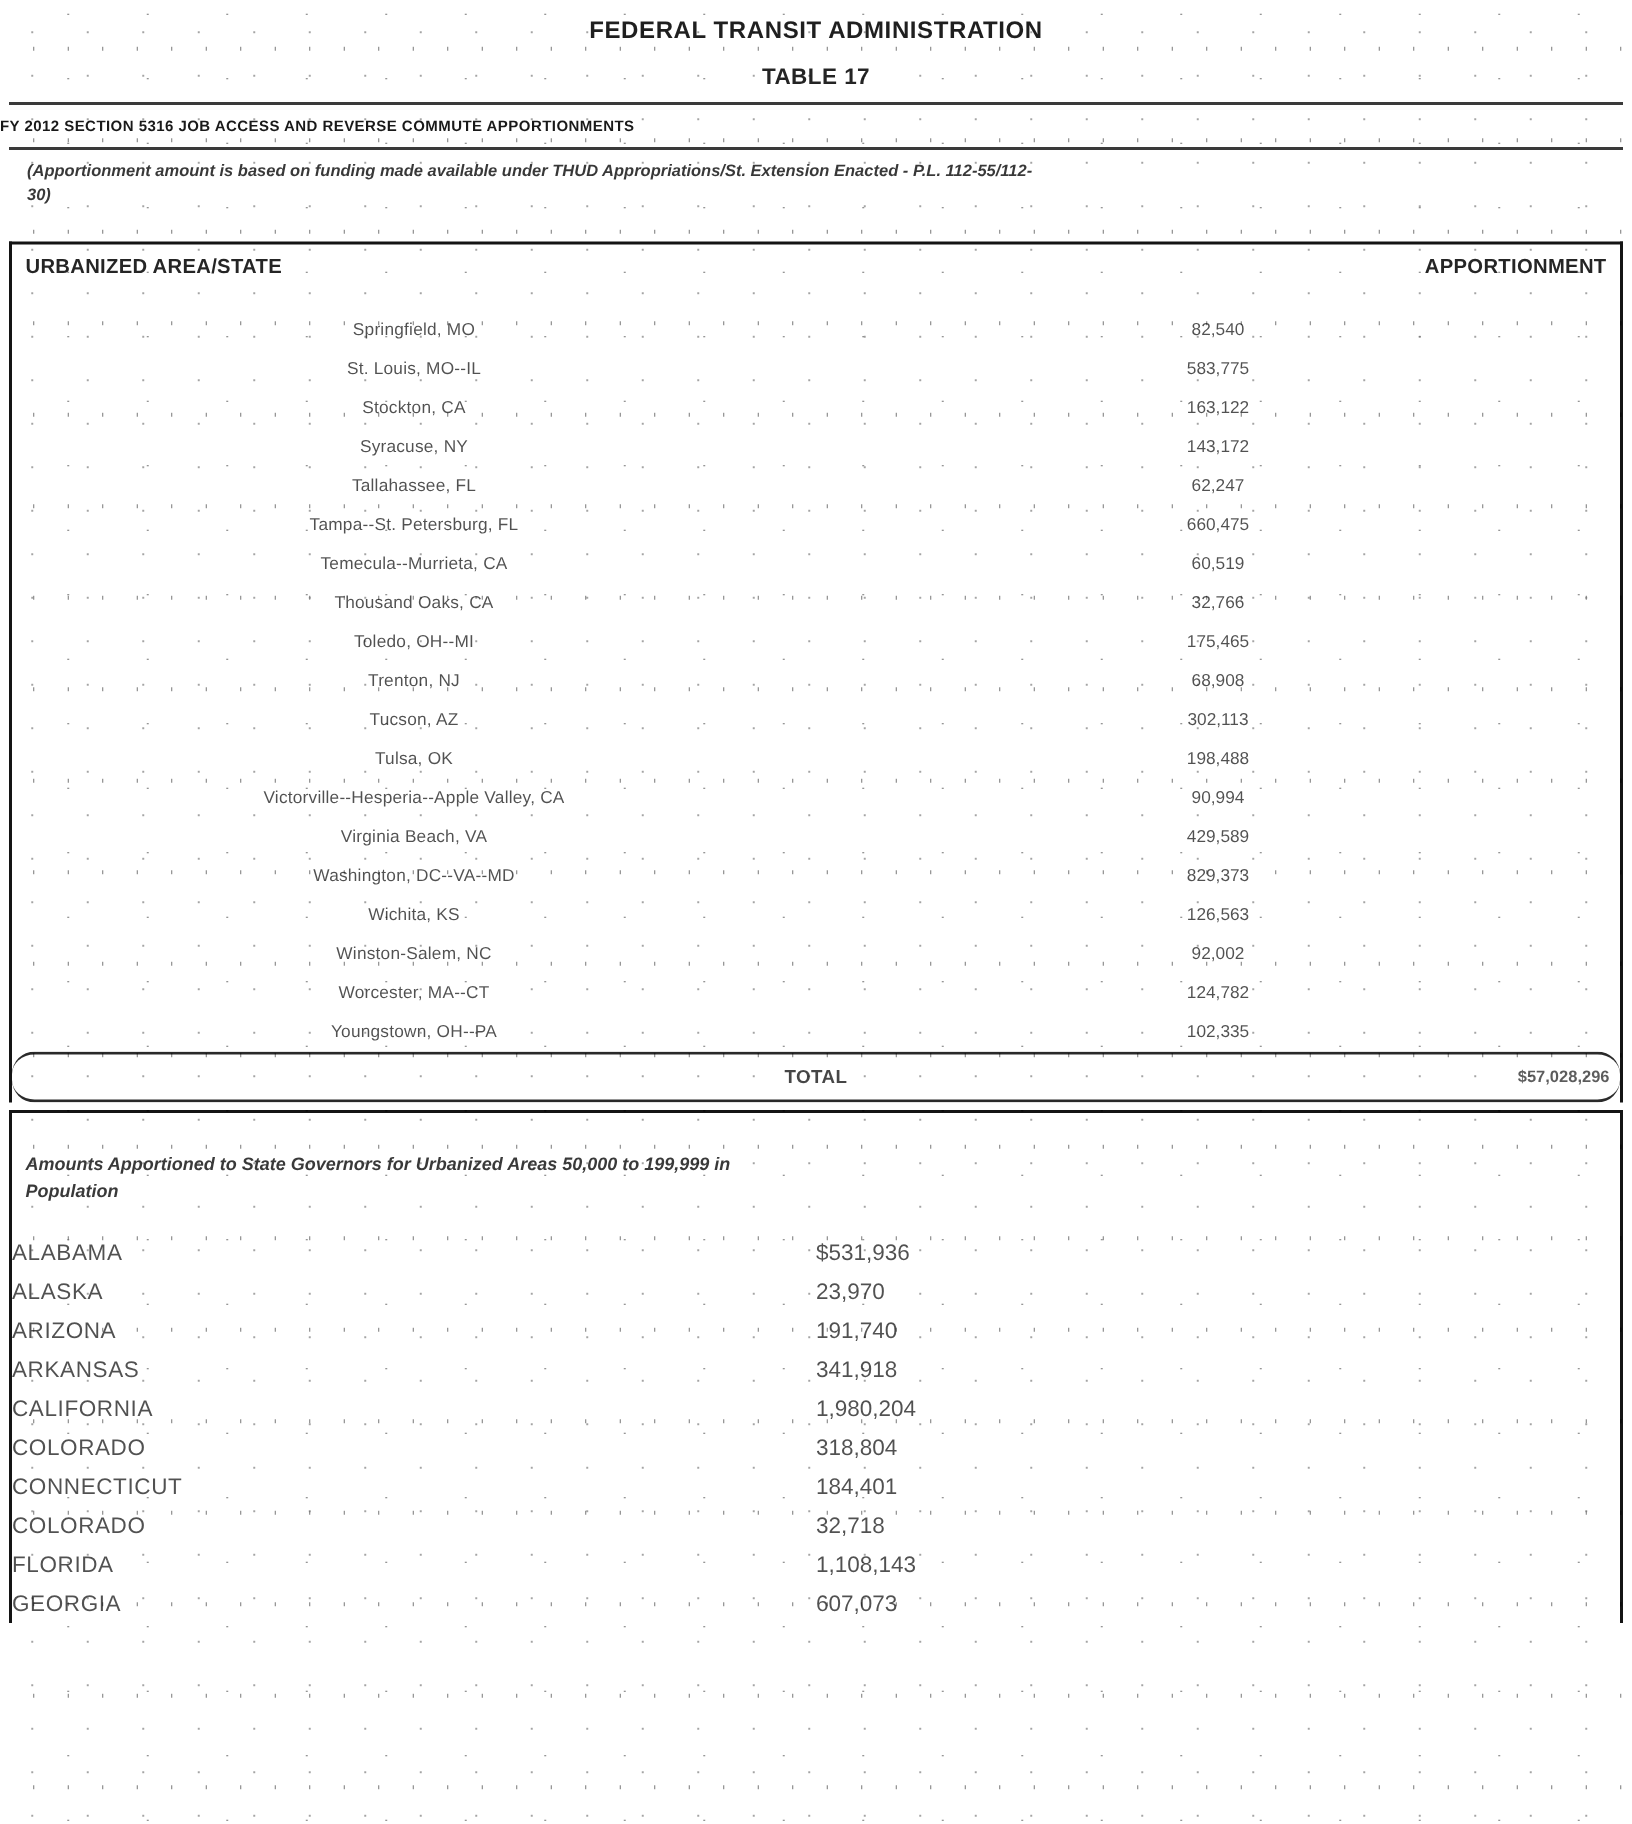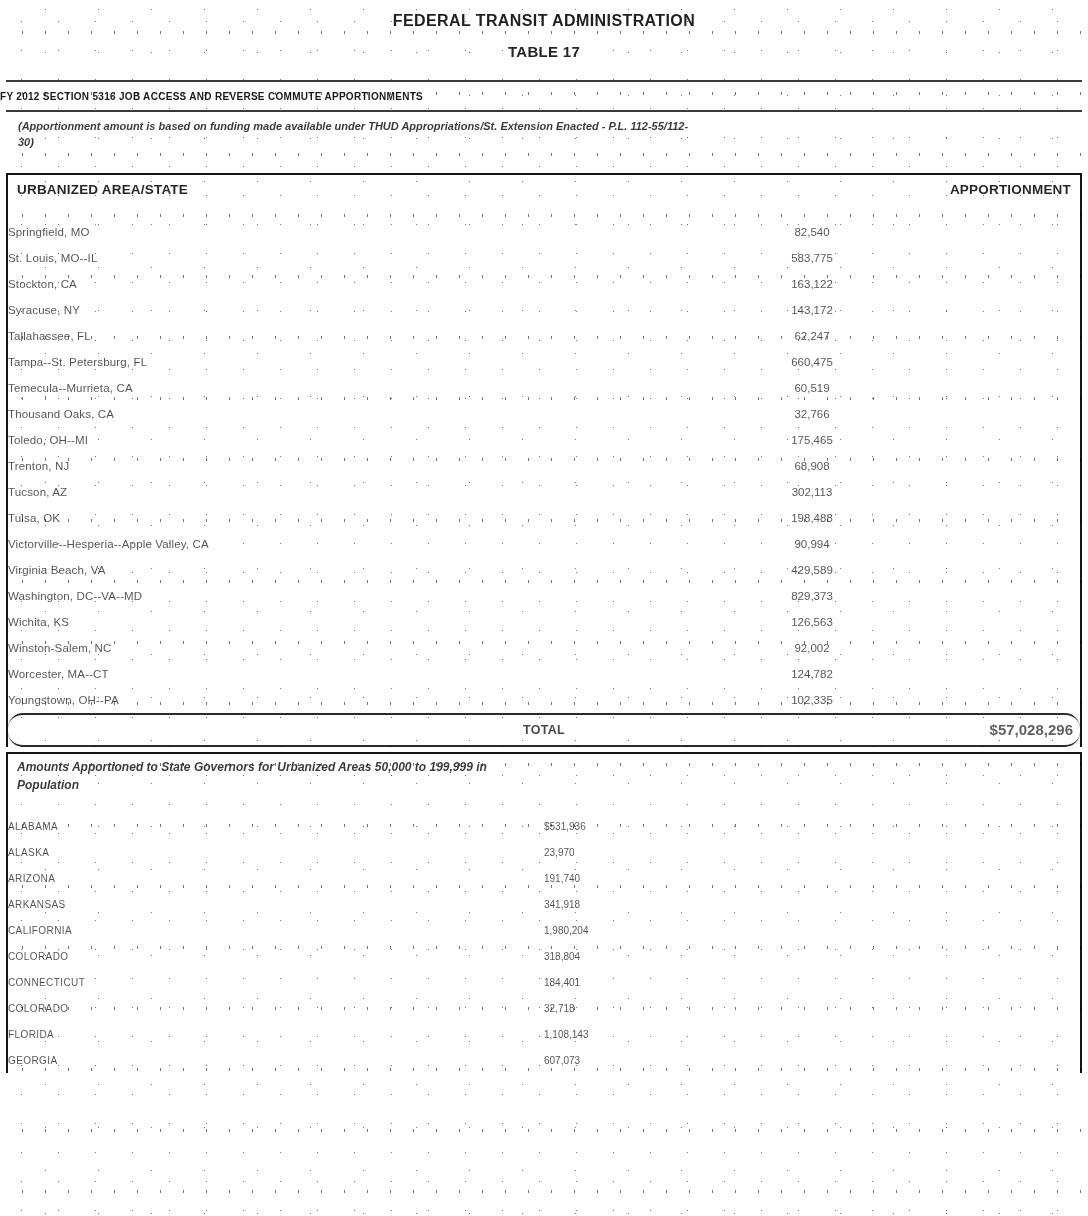--- a/index.html
+++ b/index.html
@@ -48,21 +48,21 @@
     font-size: 16px;
     font-weight: bold;
     letter-spacing: .4px;
     margin-bottom: 13px;
     opacity: .88;
   }
   .doc-table-no {
     font-size: 15px;
     font-weight: bold;
     letter-spacing: .3px;
-    margin-bottom: 20px;
+    margin-bottom: 8px;
     opacity: .86;
   }
 
   .rule-heavy {
     border-top: 2.5px solid #1a1a1a;
     opacity: .8;
     margin: 0 6px;
   }
   .rule-med {
     border-top: 2px solid #1a1a1a;
@@ -118,20 +118,21 @@
   table.apport td {
     padding: 0;
     height: 26px;
     vertical-align: middle;
     opacity: .72;
   }
   td.area {
     padding-left: 9px;
     letter-spacing: .15px;
     white-space: nowrap;
+    text-align: center;
   }
   td.amt {
     text-align: center;
     padding-right: 7px;
     white-space: nowrap;
   }
 
   
   .total-band {
     border-top: 2px solid #1a1a1a;
@@ -148,47 +149,47 @@
     left: 0; right: 0;
     text-align: center;
     font-size: 12.5px;
     font-weight: bold;
     letter-spacing: .3px;
     opacity: .85;
   }
   .total-amt {
     margin-left: auto;
     padding-right: 7px;
-    font-size: 15px;
+    font-size: 11px;
     font-weight: bold;
     opacity: .75;
   }
 
   
   .gov-outer {
     margin: 5px 6px 0;
     border: 2px solid #1a1a1a;
     border-bottom: none;
     opacity: .95;
   }
   .gov-note {
     font-size: 12px;
     font-style: italic;
     font-weight: bold;
     line-height: 1.55;
-    padding: 4px 9px 4px 9px;
+    padding: 25px 9px 4px 9px;
     opacity: .82;
   }
   .gov-note span { display: block; }
 
   table.states {
     width: 100%;
     border-collapse: collapse;
     table-layout: fixed;
-    font-size: 10px;
+    font-size: 15px;
     margin-top: 14px;
   }
   table.states td {
     padding: 0;
     height: 26px;
     vertical-align: middle;
     opacity: .72;
   }
   td.state {
     padding-left: 9px;

